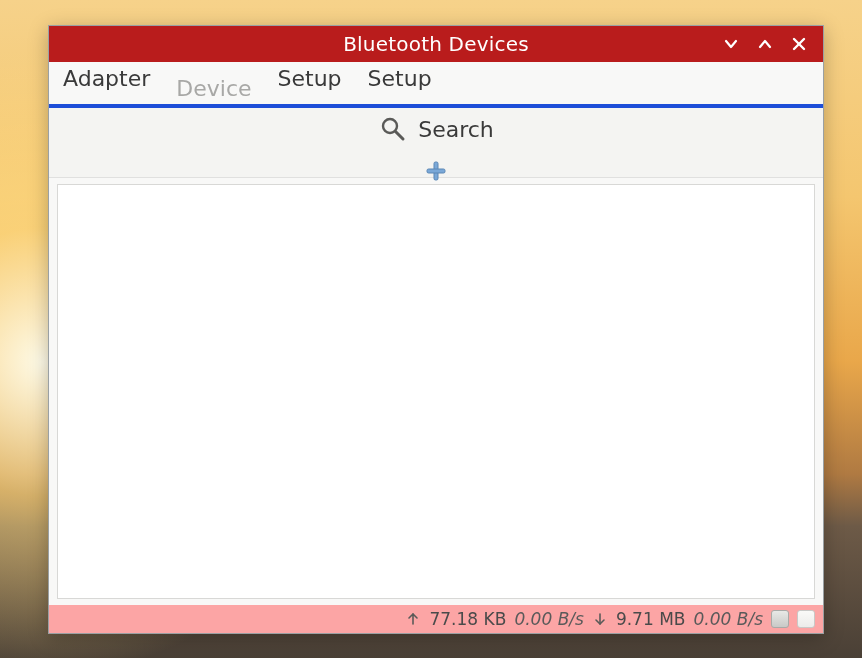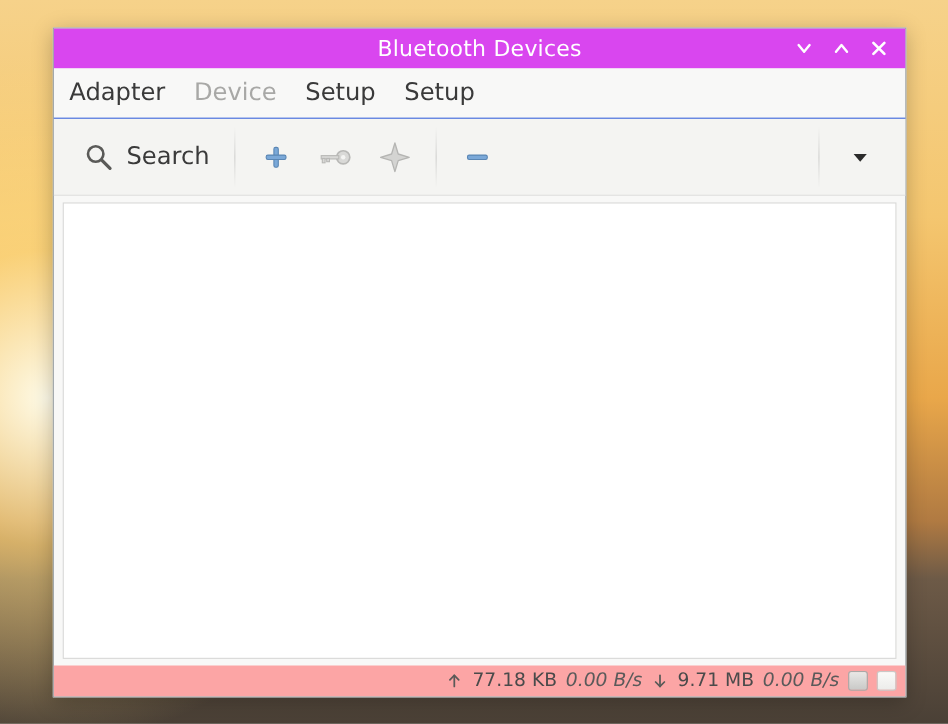--- a/index.html
+++ b/index.html
@@ -17,21 +17,21 @@
     width: 776px;
     height: 609px;
     background: #f8f8f7;
     border: 1px solid #9aa0a3;
     box-shadow: 0 4px 18px rgba(0,0,0,0.25);
     display: flex;
     flex-direction: column;
   }
   .titlebar {
     height: 36px;
-    background: #d946ef;
+    background: #b91c1c;
     color: #ffffff;
     display: flex;
     align-items: center;
     font-size: 20px;
     position: relative;
   }
   .titlebar .title {
     flex: 1;
     text-align: center;
     font-weight: 400;
@@ -50,37 +50,37 @@
   }
   .winctrl {
     width: 20px; height: 20px;
     display: flex; align-items: center; justify-content: center;
     cursor: pointer;
   }
   .winctrl svg { display:block; }
   .menubar {
     height: 46px;
     display: flex;
-    align-items: center;
     gap: 26px;
-    padding: 16px 14px;
+    padding: 4px 14px;
     font-size: 22px;
     color: #3a3a3a;
-    border-bottom: 1px solid #1d4ed8;
+    border-bottom: 4px solid #1d4ed8;
   }
   .menubar .menu-item { cursor: pointer; }
-  .menubar .menu-item.disabled { color: #a8a8a6; }
+  .menubar .menu-item.disabled { color: #a8a8a6; margin-top: 10px; }
   .toolbar {
     height: 70px;
     display: flex;
     align-items: center;
     padding: 0 14px;
     gap: 0;
     border-bottom: 1px solid #e0e0df;
     background: #f4f4f2;
+    flex-direction: column;
   }
   .tb-btn {
     display: flex;
     align-items: center;
     gap: 10px;
     padding: 6px 12px;
     border-radius: 4px;
     cursor: pointer;
     font-size: 22px;
     color: #3a3a3a;

